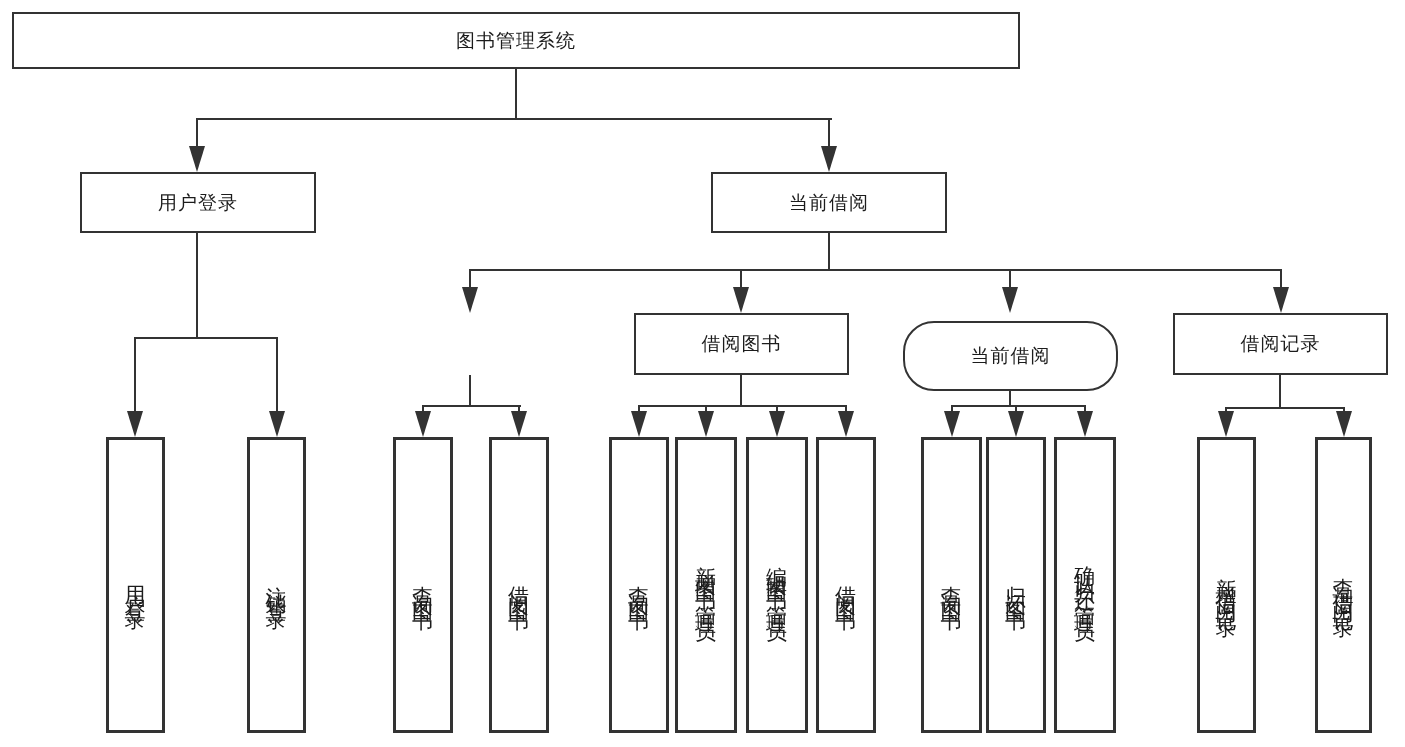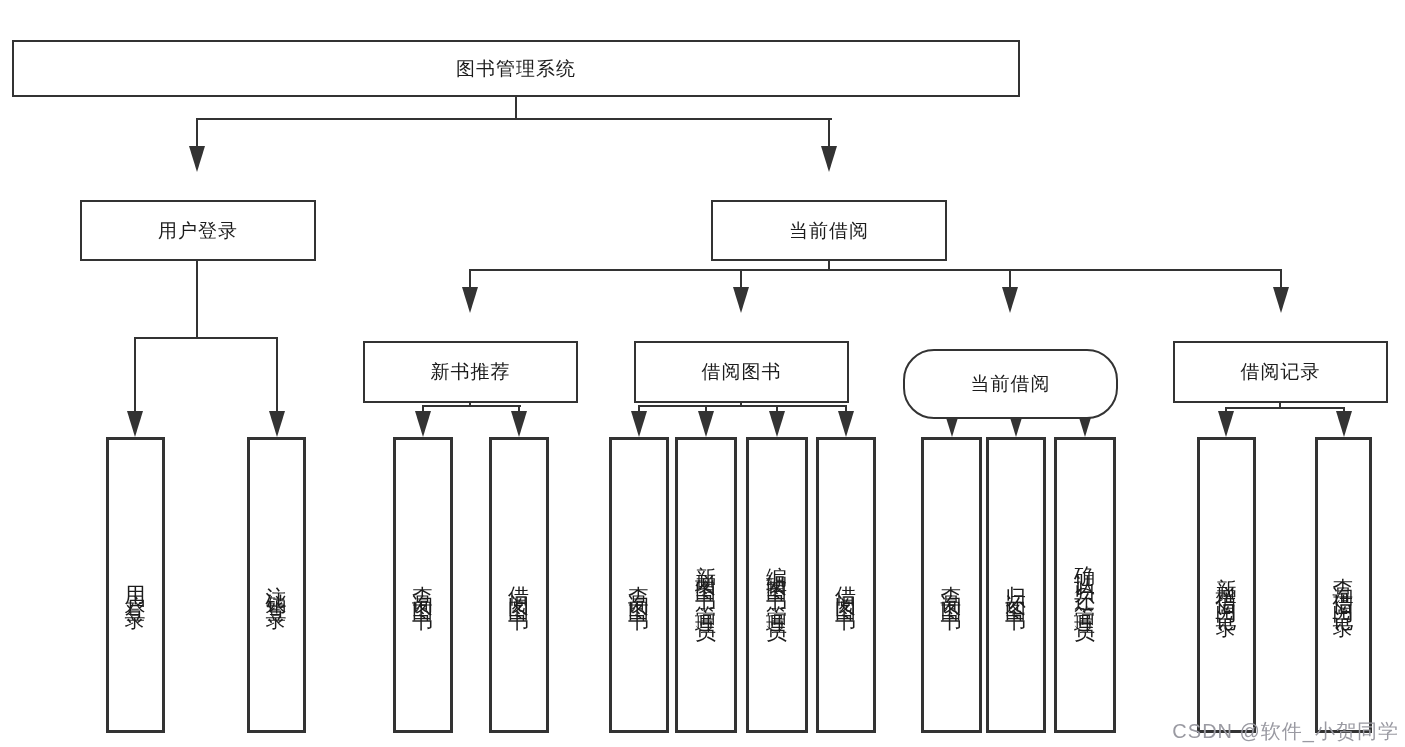--- a/index.html
+++ b/index.html
@@ -20,21 +20,20 @@
     box-sizing: border-box;
     background: #ffffff;
     border: 2px solid #333333;
     display: flex;
     align-items: center;
     justify-content: center;
     color: #1c1c1c;
     font-size: 19px;
     letter-spacing: 1px;
     z-index: 2;
-    margin-top: 28px;
   }
   .vbox {
     position: absolute;
     box-sizing: border-box;
     background: #ffffff;
     border: 3px solid #333333;
     color: #1c1c1c;
     font-size: 21px;
     writing-mode: vertical-rl;
     text-orientation: mixed;
@@ -104,21 +103,20 @@
   <div class="hline" style="left:469px; top:269px; width:813px;"></div>
   <div class="vline" style="left:469px; top:269px; height:23px;"></div>
   <div class="arrow" style="left:462px; top:287px;"></div>
   <div class="vline" style="left:740px; top:269px; height:23px;"></div>
   <div class="arrow" style="left:733px; top:287px;"></div>
   <div class="vline" style="left:1009px; top:269px; height:23px;"></div>
   <div class="arrow" style="left:1002px; top:287px;"></div>
   <div class="vline" style="left:1280px; top:269px; height:23px;"></div>
   <div class="arrow" style="left:1273px; top:287px;"></div>
 
-  <div class="box" style="left:363px; top:313px; width:215px; height:62px;">新书推荐</div>
   <div class="box" style="left:634px; top:313px; width:215px; height:62px;">借阅图书</div>
   <div class="box" style="left:903px; top:321px; width:215px; height:70px;border-radius:31px;">当前借阅</div>
   <div class="box" style="left:1173px; top:313px; width:215px; height:62px;">借阅记录</div>
 
   <div class="vline" style="left:469px; top:375px; height:32px;"></div>
   <div class="hline" style="left:422px; top:405px; width:99px;"></div>
   <div class="vline" style="left:422px; top:405px; height:12px;"></div>
   <div class="arrow" style="left:415px; top:411px;"></div>
   <div class="vline" style="left:518px; top:405px; height:12px;"></div>
   <div class="arrow" style="left:511px; top:411px;"></div>
@@ -161,15 +159,14 @@
   <div class="vbox" style="left:746px; top:437px; width:62px; height:296px;">编辑图书（管理员）</div>
   <div class="vbox" style="left:816px; top:437px; width:60px; height:296px;">借阅图书</div>
 
   <div class="vbox" style="left:921px; top:437px; width:61px; height:296px;">查询图书</div>
   <div class="vbox" style="left:986px; top:437px; width:60px; height:296px;">归还图书</div>
   <div class="vbox" style="left:1054px; top:437px; width:62px; height:296px;">确认归还（管理员）</div>
 
   <div class="vbox" style="left:1197px; top:437px; width:59px; height:296px;">新增借阅记录</div>
   <div class="vbox" style="left:1315px; top:437px; width:57px; height:296px;">查询借阅记录</div>
 
-  <div class="watermark">CSDN @软件_小贺同学</div>
 
 </div>
 
 </body></html>

